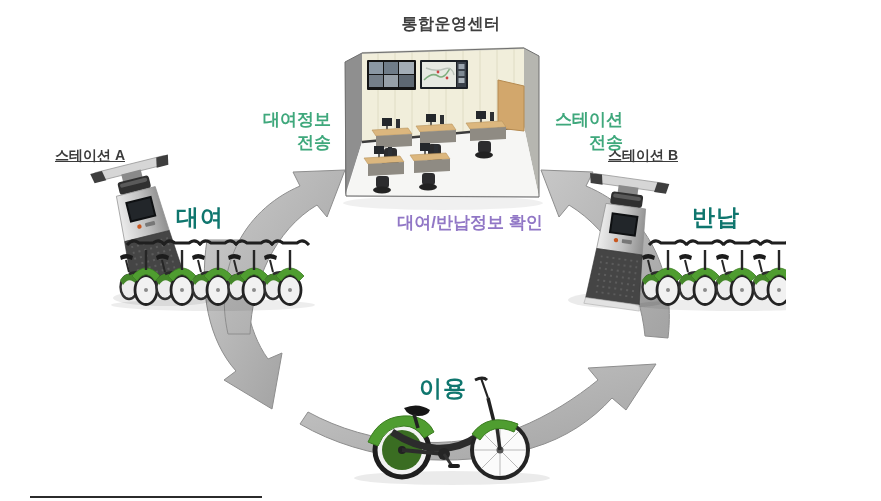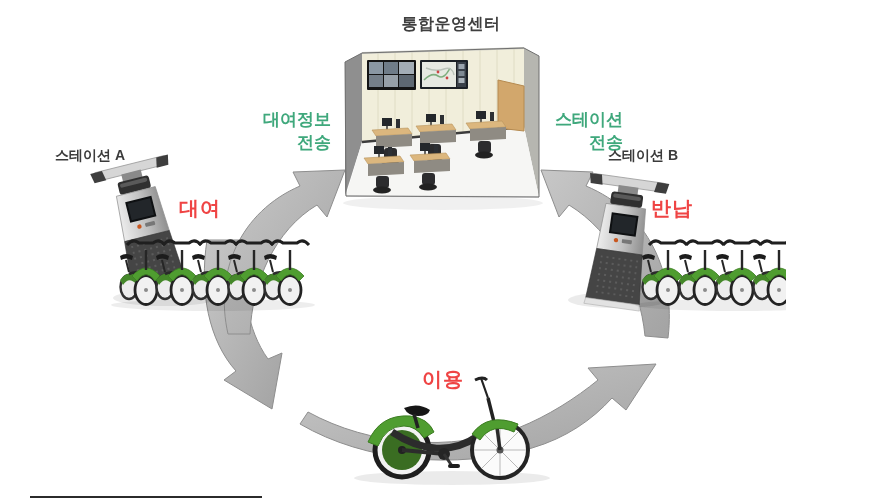--- a/index.html
+++ b/index.html
@@ -5,21 +5,21 @@
   html,body{margin:0;padding:0;background:#ffffff;}
   #stage{
     position:relative;width:786px;height:501px;background:#ffffff;overflow:hidden;
     font-family:"Liberation Sans","DejaVu Sans",sans-serif;
   }
   #stage svg{position:absolute;left:0;top:0;}
   .lbl{position:absolute;transform:translateX(-50%);white-space:nowrap;font-weight:bold;}
   .lbl-title{color:#3f3f3f;font-size:16px;letter-spacing:0.5px;}
   .lbl-station{color:#3b3b3b;font-size:14px;font-weight:600;}
   .lbl-transfer{color:#3fa87c;font-size:17px;line-height:23px;text-align:right;}
-  .lbl-action{color:#ef4444;font-size:20px;letter-spacing:1px;}
+  .lbl-action{color:#0f766e;font-size:23px;letter-spacing:1px;margin-top:7px;}
   .lbl-check{color:#9177c6;font-size:17px;}
   .bottom-line{position:absolute;left:30px;top:496px;width:232px;height:2px;background:#2b2b2b;}
 </style>
 </head>
 <body>
 
 <div id="stage">
 
   <svg width="881" height="501" viewBox="0 0 881 501">
     <defs>
@@ -210,23 +210,24 @@
   <div class="lbl lbl-transfer" style="left:297px;top:108px;">
     <div>대여정보</div>
     <div>전송</div>
   </div>
 
   <div class="lbl lbl-transfer" style="left:589px;top:108px;">
     <div>스테이션</div>
     <div>전송</div>
   </div>
 
-  <div class="lbl lbl-station" style="left:90px;top:147px;">스테이션 A</div>
-  <div class="lbl lbl-station" style="left:643px;top:147px;">스테이션 B</div>
+  <div class="lbl lbl-station" style="left:90px;top:147px;text-decoration:underline;">스테이션 A</div>
+  <div class="lbl lbl-station" style="left:643px;top:147px;text-decoration:underline;">스테이션 B</div>
 
   <div class="lbl lbl-action" style="left:200px;top:195px;">대여</div>
-  <div class="lbl lbl-action" style="left:672px;top:195px;">반납</div>
-
+  <div class="lbl lbl-action" style="left:716px;top:195px;">반납</div>
+
+  <div class="lbl lbl-check" style="left:470px;top:211px;">대여/반납정보 확인</div>
 
   <div class="lbl lbl-action" style="left:443px;top:366px;">이용</div>
 
   <div class="bottom-line"></div>
 </div>
 
 </body></html>

